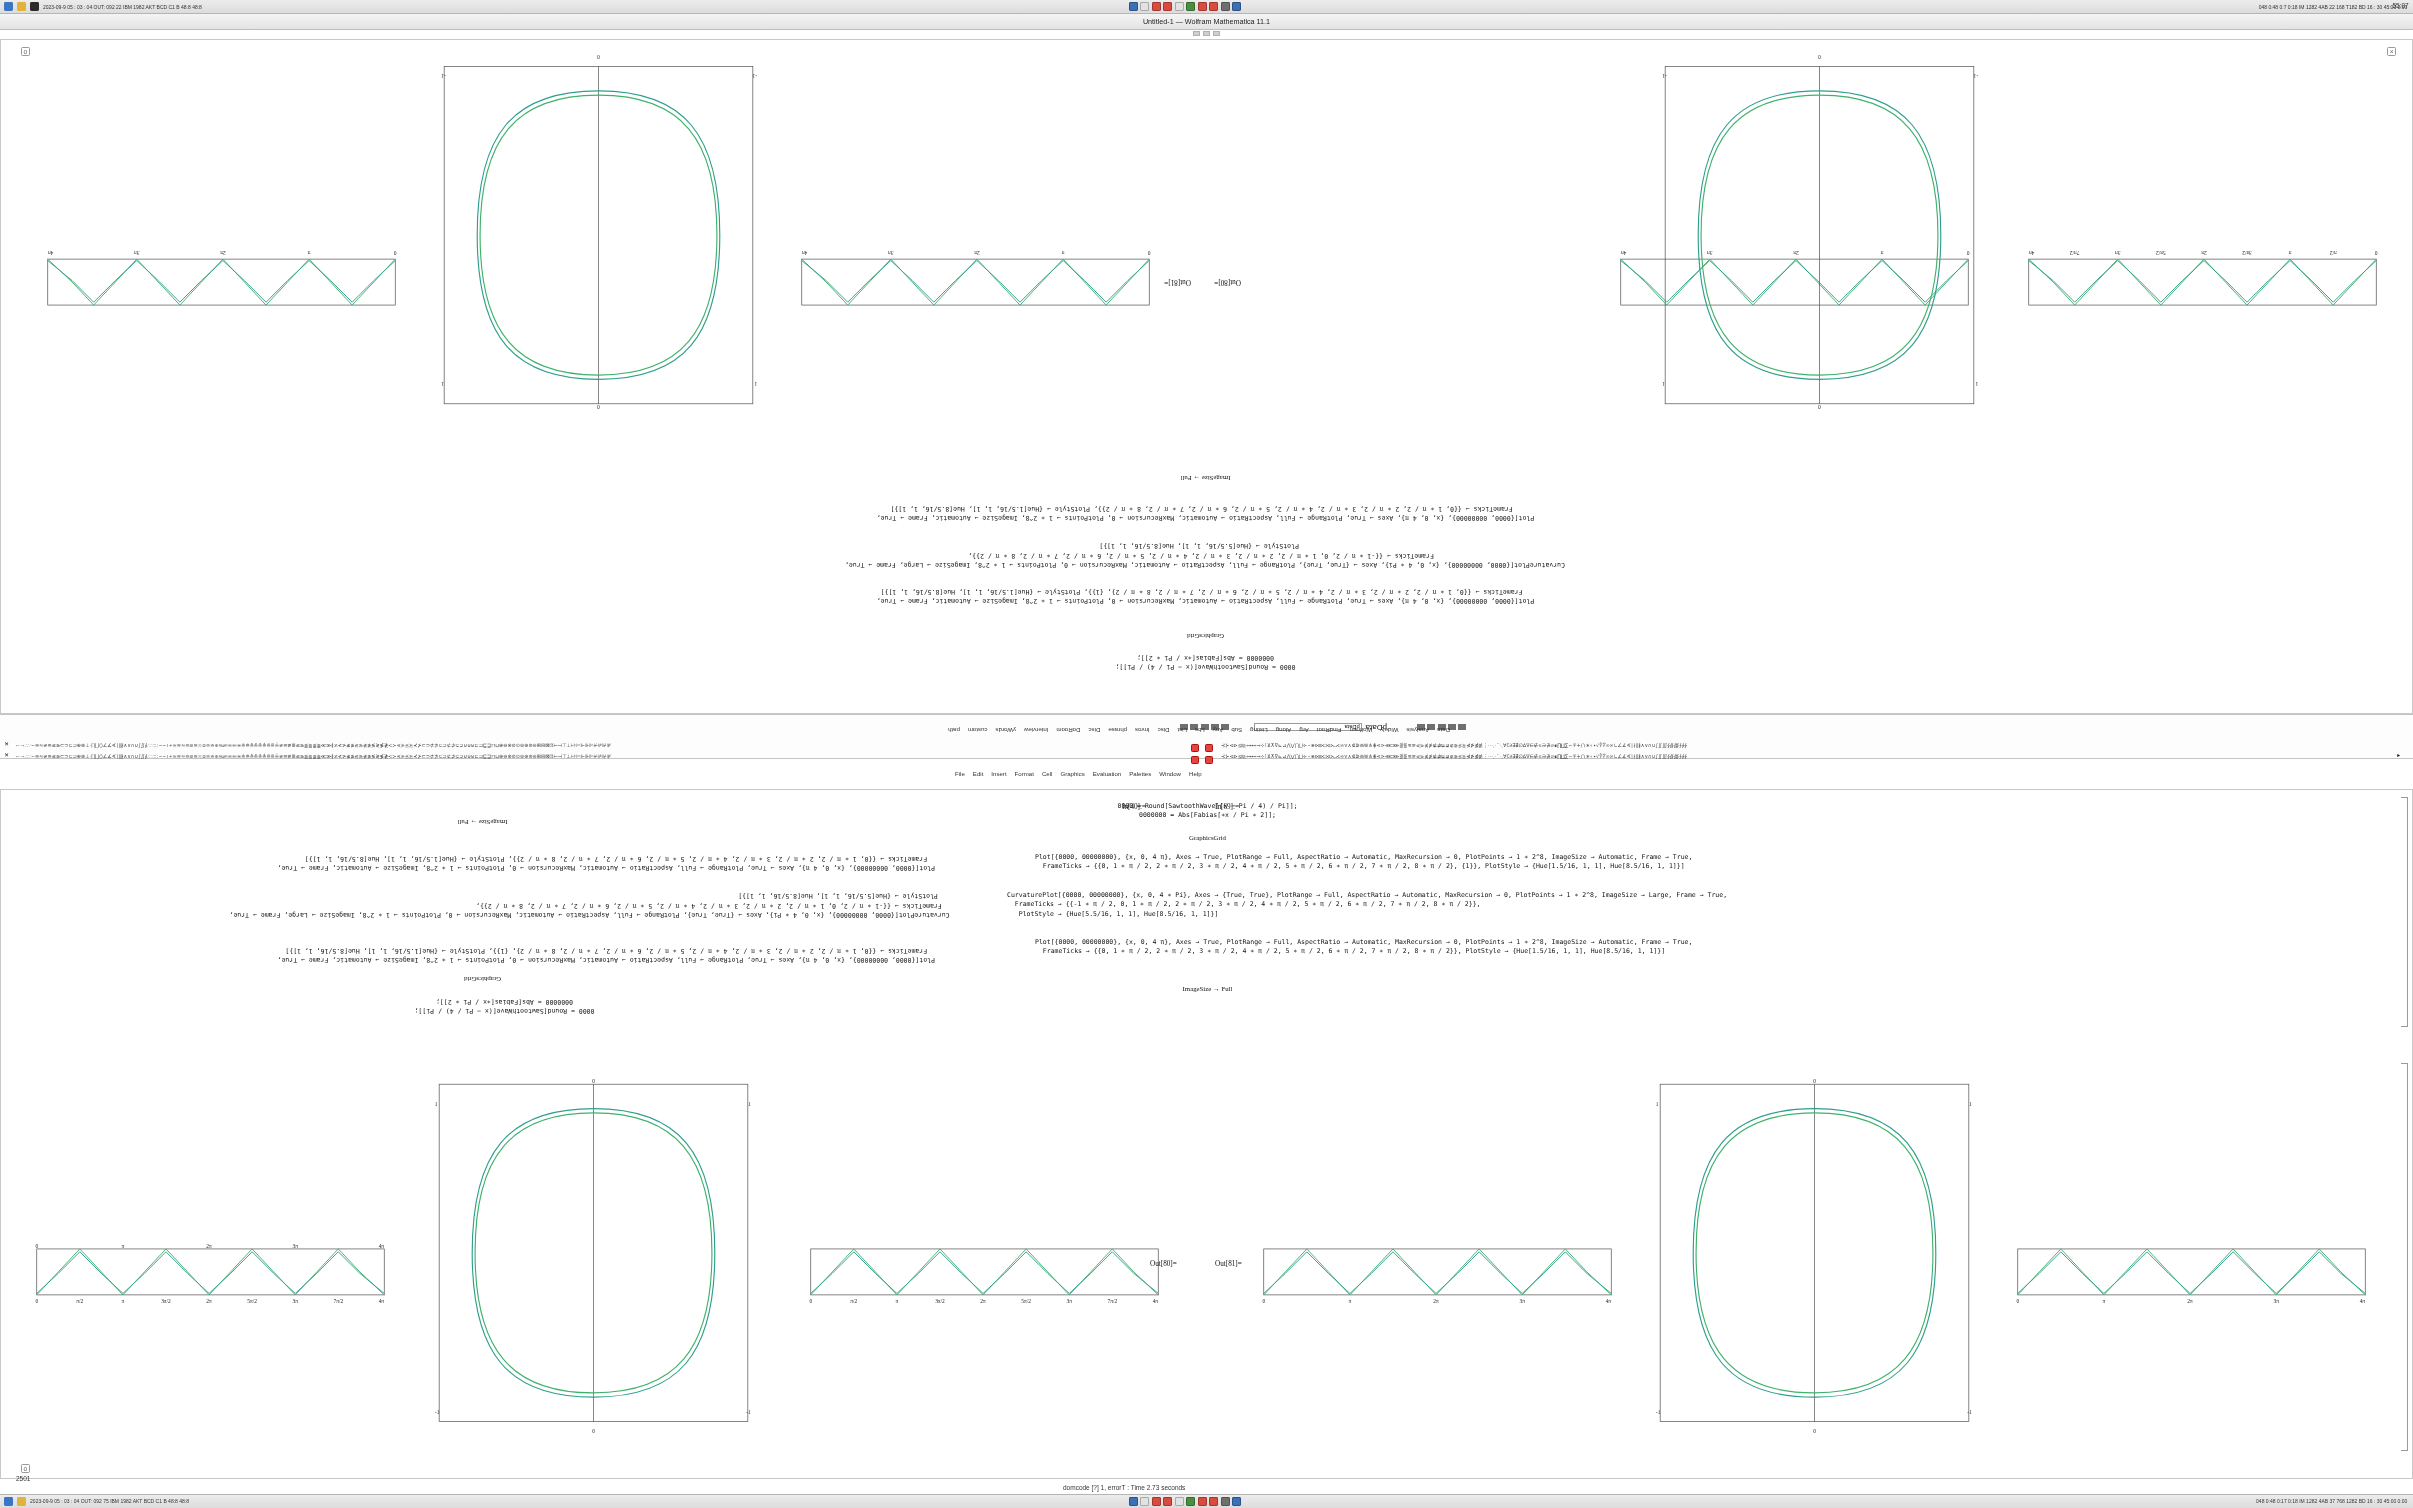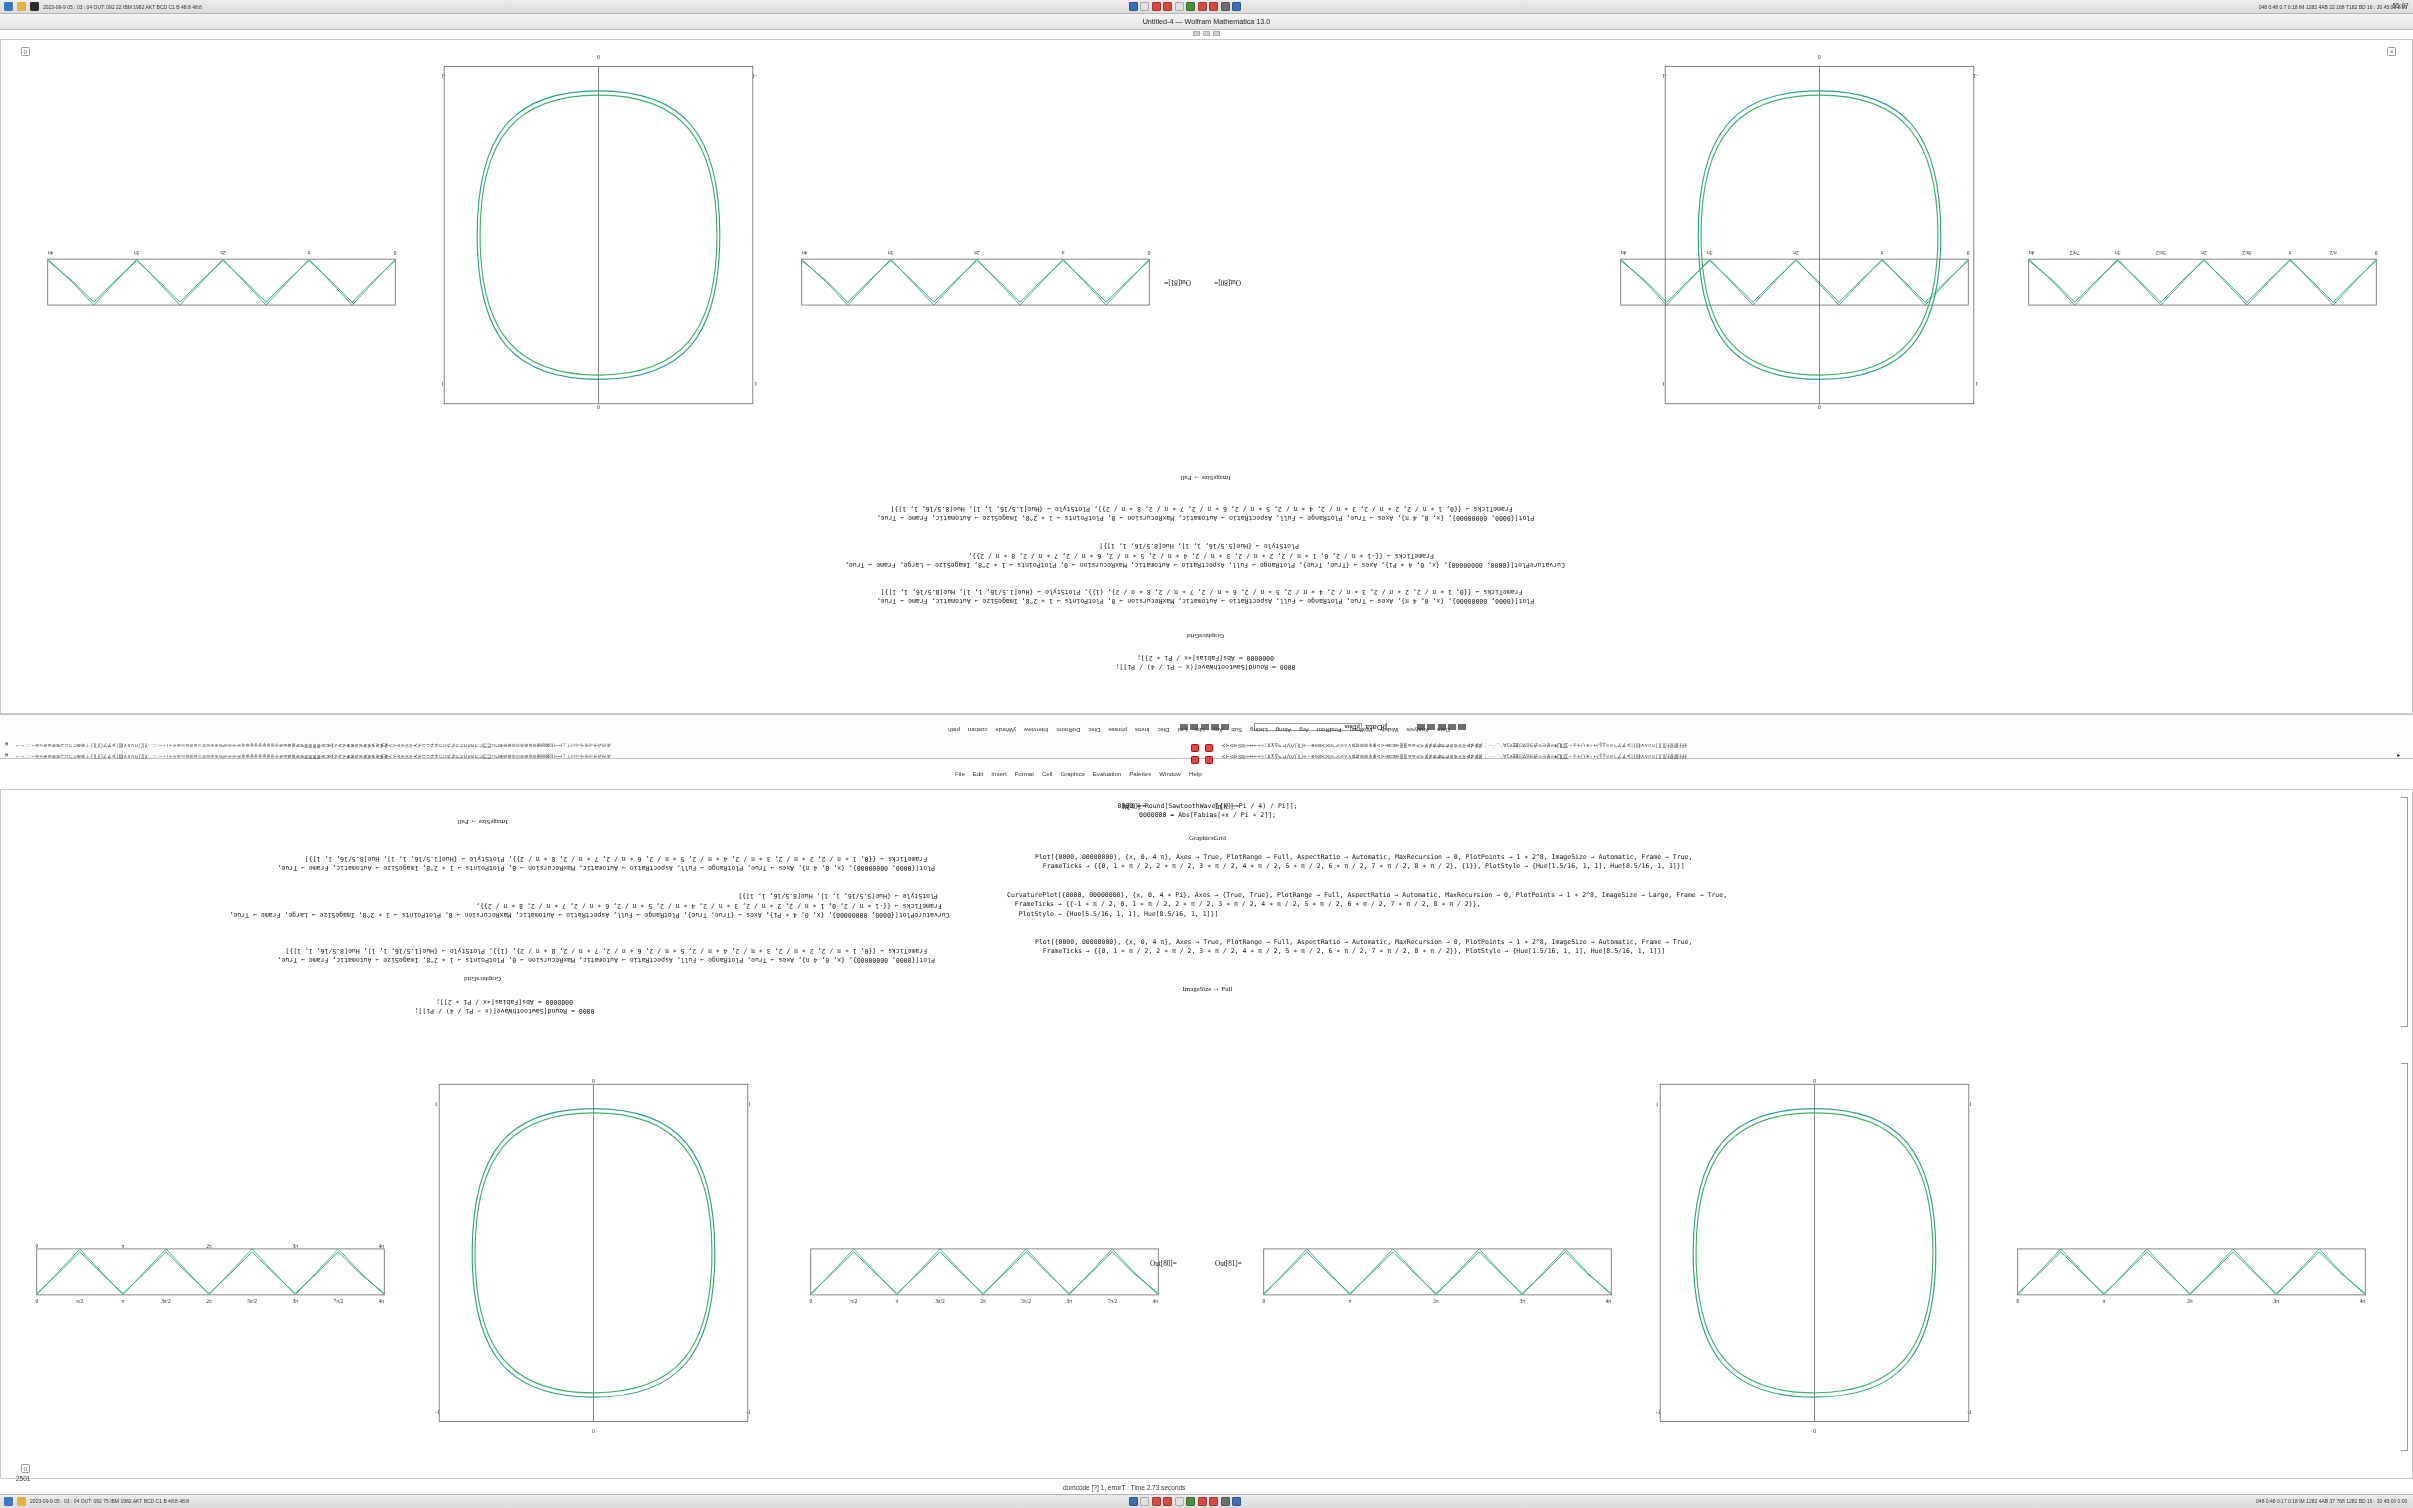--- a/index.html
+++ b/index.html
@@ -122,21 +122,21 @@
     <span class="tray-box" style="background:#3b6fb6;"></span>
   </div>
   <div class="tb-right">
     <span style="font-size:5px;">048 0:48 0:7 0:18  IM 1282 4AB  22   168 T182 BD  16 : 30  45:00 0:00</span>
   </div>
 </div>
 
 <div class="statusline" style="top:2.2px; right:4.3px;">55:07</div>
 
 <div class="win-title" style="top:14.4px;">
-  <span>Untitled-4 — Wolfram Mathematica 13.0</span>
+  <span>Untitled-1 — Wolfram Mathematica 11.1</span>
 </div>
 <div class="win-sub" style="top:30px;">
   <span class="chip"></span>
   <span class="chip"></span>
   <span class="chip"></span>
 </div>
 
 <div class="pane" style="top:39px; height:675px;">
 
   <div class="pane-corner" style="left:20px; top:7.2px;">o</div>

